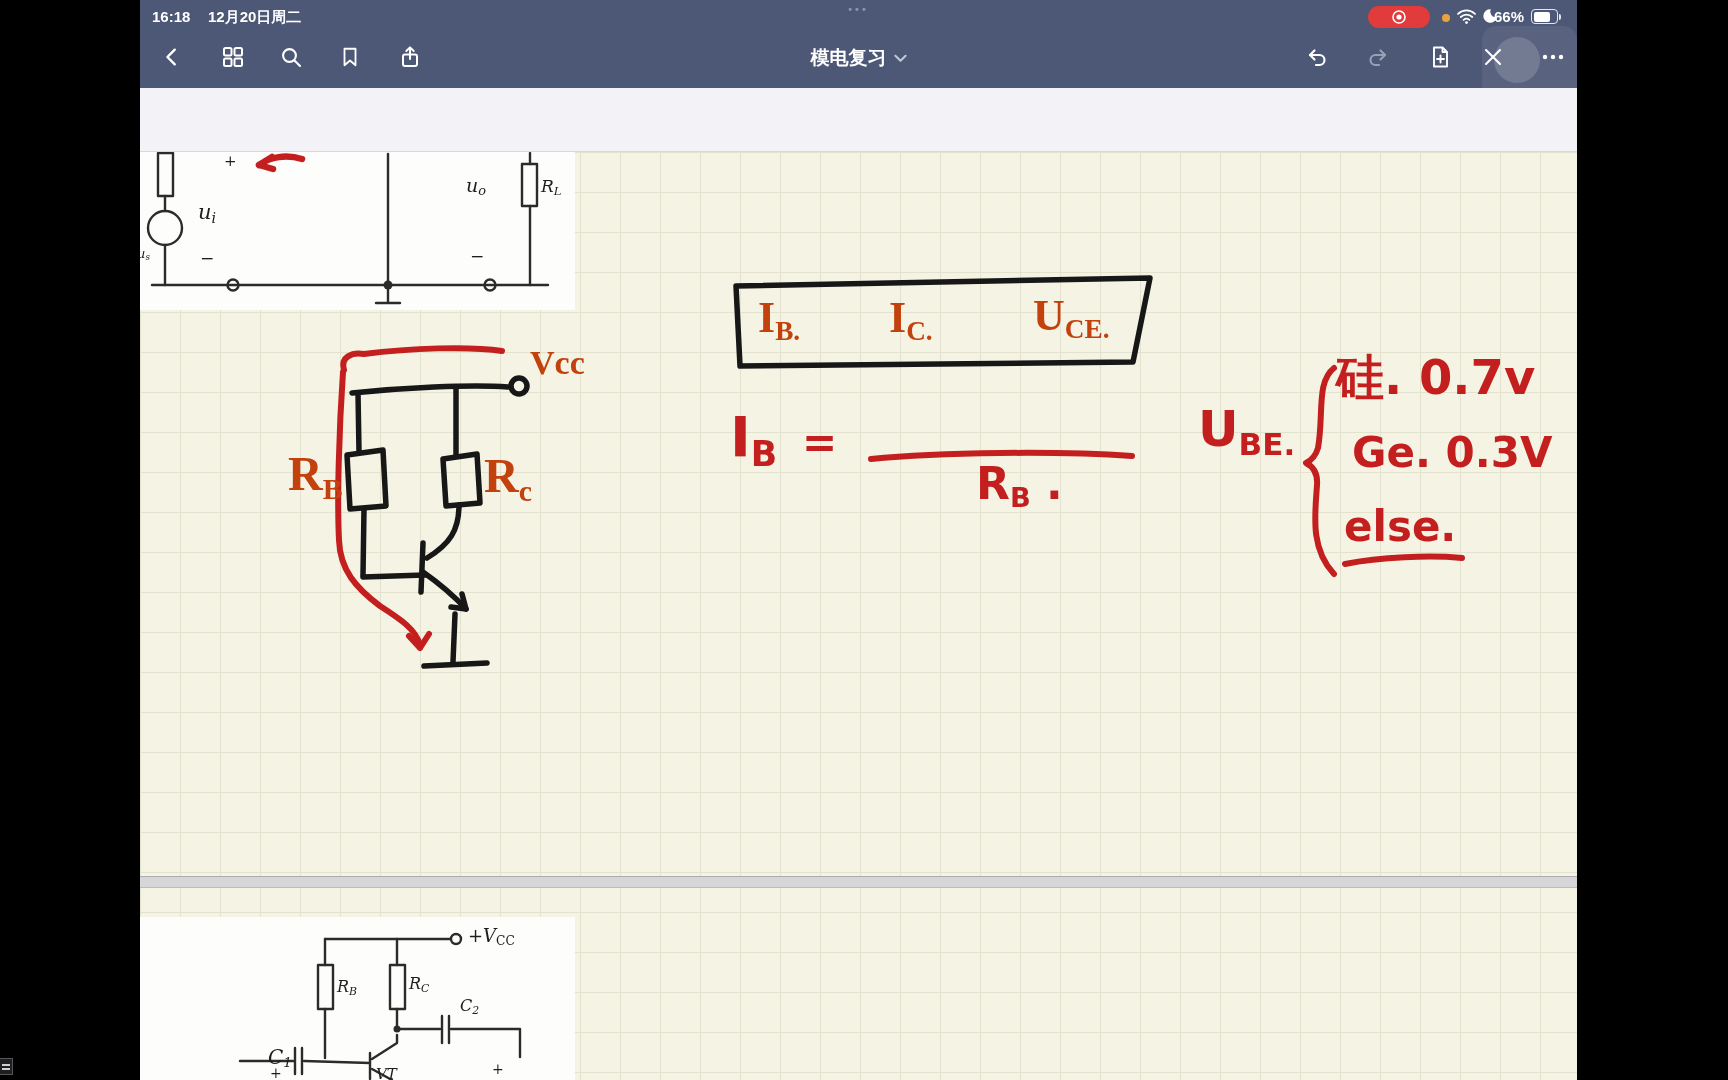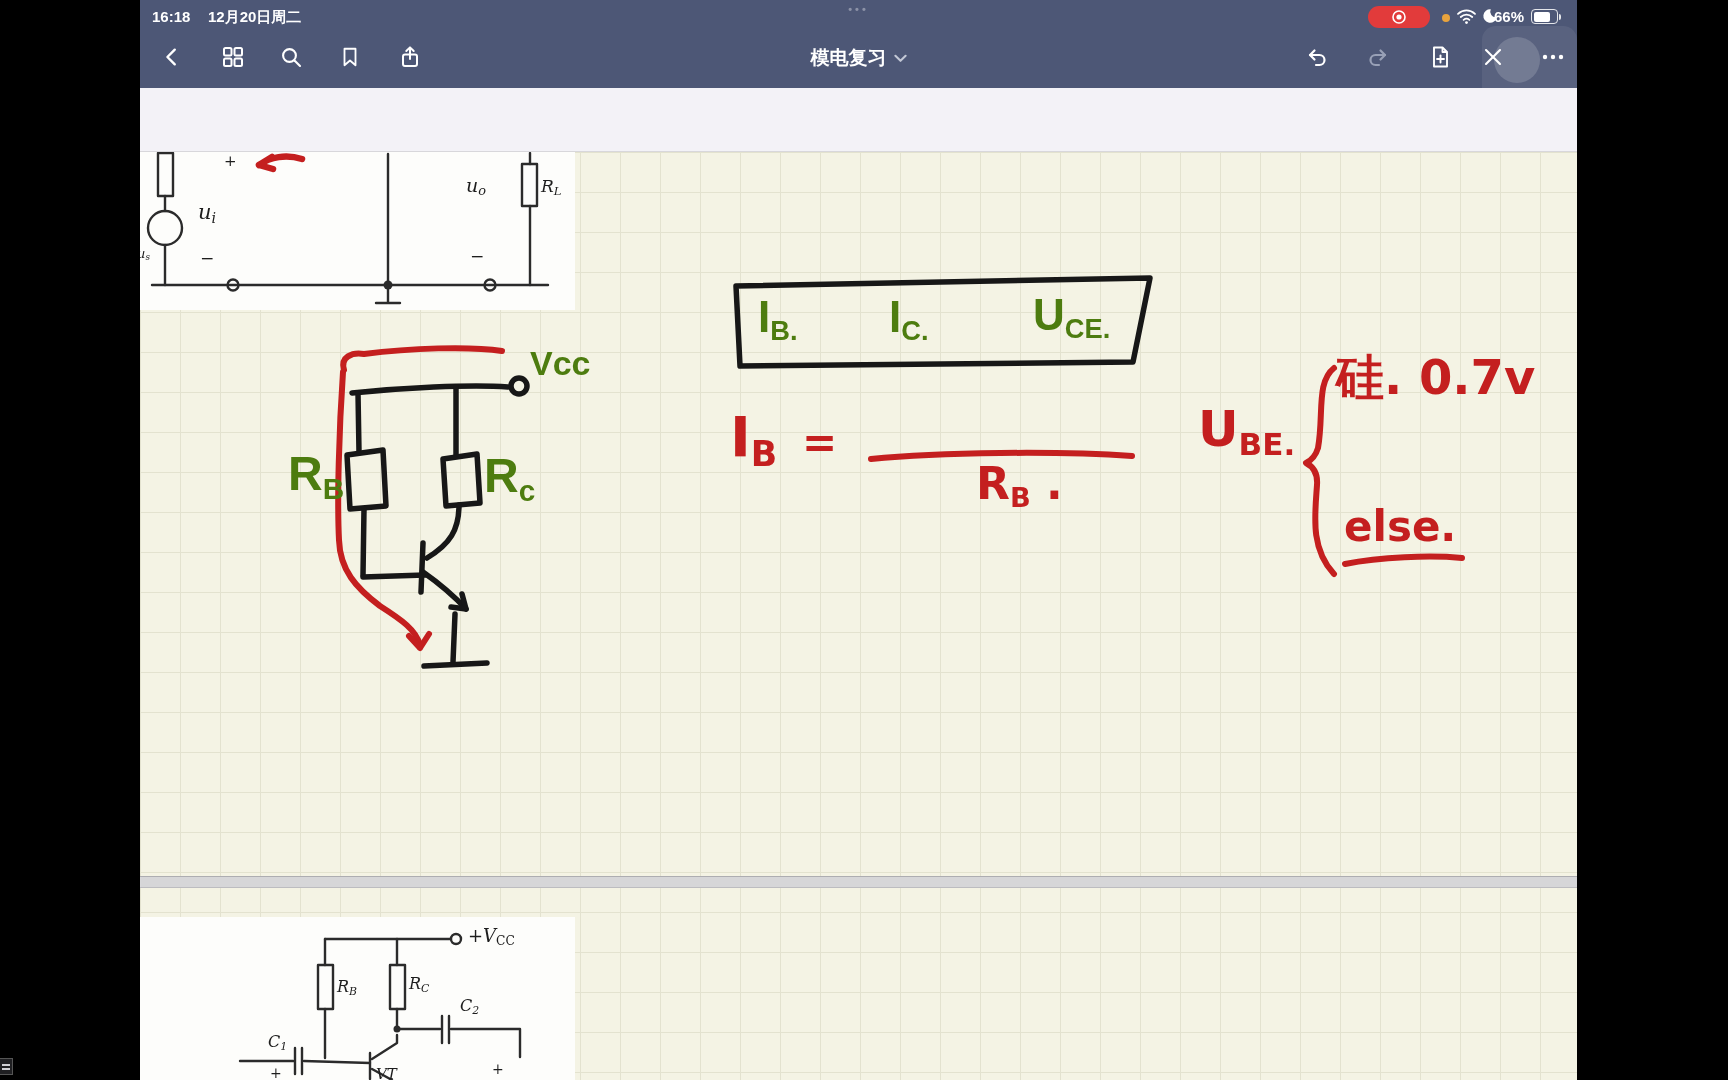--- a/index.html
+++ b/index.html
@@ -31,21 +31,21 @@
   .bar-thin{width:30px;height:3px;background:#3c3c40;border-radius:2px;}
   .bar-med{width:30px;height:5px;background:#3c3c40;border-radius:3px;}
   .bar-thick{width:22px;height:8px;background:#3c3c40;border-radius:4px;}
   
   .canvas{position:absolute;left:0;top:152px;width:100%;height:928px;background-color:#f4f3e4;
     background-image:linear-gradient(#e3e2cf 1px,transparent 1px),linear-gradient(90deg,#e3e2cf 1px,transparent 1px);
     background-size:40px 40px;}
   .pagegap{position:absolute;left:0;top:876px;width:100%;height:12px;background:#d6d6d8;border-top:1px solid #adadb1;border-bottom:1px solid #bcbcc0;box-sizing:border-box;}
   .figure{position:absolute;background:#fdfdfb;overflow:hidden;}
   .ink{color:#c41f1f;font-weight:bold;font-family:"DejaVu Sans","Liberation Sans",sans-serif;white-space:nowrap;}
-  .inkb{color:#4d7c0f;font-weight:bold;font-family:Liberation Sans, sans-serif;white-space:nowrap;}
+  .inkb{color:#c2410c;font-weight:bold;font-family:Liberation Serif, serif;white-space:nowrap;}
   .sub{font-size:62%;position:relative;top:.30em;}
   .serif{font-family:"DejaVu Serif","Liberation Serif",serif;font-style:italic;color:#1d1d1d;white-space:nowrap;}
   .ps{font-size:68%;position:relative;top:.25em;}
   svg.strokes{position:absolute;left:0;top:0;pointer-events:none;}
   .k{stroke:#171717;stroke-width:5.5;fill:none;stroke-linecap:round;stroke-linejoin:round;}
   .r{stroke:#c41f1f;stroke-width:6;fill:none;stroke-linecap:round;stroke-linejoin:round;}
   .p1{stroke:#2b2b2b;stroke-width:2.4;fill:none;stroke-linecap:round;stroke-linejoin:round;}
   .ghost{position:absolute;border-radius:14px;background:rgba(255,255,255,0.07);}
   .pointer{position:absolute;border-radius:50%;background:rgba(255,255,255,0.16);}
   .corner{position:absolute;left:0;top:1058px;width:13px;height:17px;background:#1f1f22;border:1px solid #555;border-left:none;display:flex;flex-direction:column;justify-content:center;gap:2px;padding:2px;box-sizing:border-box;}
@@ -314,21 +314,21 @@
       <path d="M302,99 L302,126 M309,99 L309,126" class="p1" stroke-width="2.4"></path>
       <path d="M311,112 L380,112 L380,140" class="p1" stroke-width="2.2"></path>
       <path d="M100,144 L153,144 M155,131 L155,157 M162,131 L162,157 M164,144 L230,146" class="p1" stroke-width="2.2"></path>
       <path d="M230,136 L230,162" class="p1" stroke-width="3.2"></path>
       <path d="M257,118 L257,126 L232,142 M232,152 L252,163" class="p1" stroke-width="2.2"></path>
     </svg>
     <span class="abs serif" style="left:328px;top:8px;font-size:18px;"><span>+V</span><span class="ps" style="font-style:normal;">CC</span></span>
     <span class="abs serif" style="left:197px;top:60px;font-size:16px;"><span>R</span><span class="ps">B</span></span>
     <span class="abs serif" style="left:269px;top:57px;font-size:16px;"><span>R</span><span class="ps">C</span></span>
     <span class="abs serif" style="left:320px;top:79px;font-size:16px;"><span>C</span><span class="ps">2</span></span>
-    <span class="abs serif" style="left:128px;top:115px;font-size:16px;"><span>C</span><span class="ps">1</span></span>
+    <span class="abs serif" style="left:128px;top:128px;font-size:20px;"><span>C</span><span class="ps">1</span></span>
     <span class="abs serif" style="left:236px;top:148px;font-size:15px;">VT</span>
     <span class="abs serif" style="left:130px;top:148px;font-size:14px;font-style:normal;">+</span>
     <span class="abs serif" style="left:352px;top:144px;font-size:14px;font-style:normal;">+</span>
   </div>
 
   <svg class="strokes" width="1437" height="1080" viewBox="0 0 1437 1080">
 
     <path d="M596,286 L1010,278 L993,362 L600,366 Z" class="k" stroke-width="5.5"></path>
 
     <path d="M212,393 C260,388 330,384 368,387" class="k"></path>
@@ -365,20 +365,21 @@
   <span class="abs inkb" style="left:390px;top:344px;font-size:34px;">Vcc</span>
   <span class="abs inkb" style="left:148px;top:446px;font-size:48px;"><span>R</span><span class="sub">B</span></span>
   <span class="abs inkb" style="left:344px;top:448px;font-size:48px;"><span>R</span><span class="sub">c</span></span>
 
   <span class="abs ink" style="left:590px;top:404px;font-size:56px;"><span>I</span><span class="sub">B</span></span>
   <span class="abs ink" style="left:662px;top:418px;font-size:42px;">=</span>
   <span class="abs ink" style="left:836px;top:458px;font-size:44px;"><span>R</span><span class="sub">B</span><span> </span><span>.</span></span>
 
   <span class="abs ink" style="left:1058px;top:400px;font-size:50px;"><span>U</span><span class="sub">BE</span><span class="sub">.</span></span>
   <span class="abs ink" style="left:1196px;top:346px;font-size:48px;"><span>硅</span><span>. 0.7v</span></span>
+  <span class="abs ink" style="left:1212px;top:428px;font-size:42px;"><span>Ge</span><span>. 0.3V</span></span>
   <span class="abs ink" style="left:1204px;top:502px;font-size:42px;">else.</span>
 
 </div>
 
 <div class="corner">
     <i></i>
     <i></i>
   </div>
 
 </body></html>

